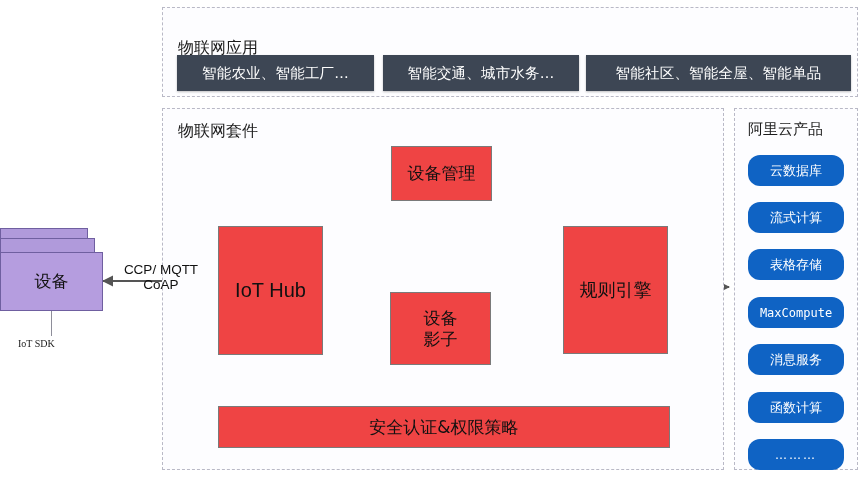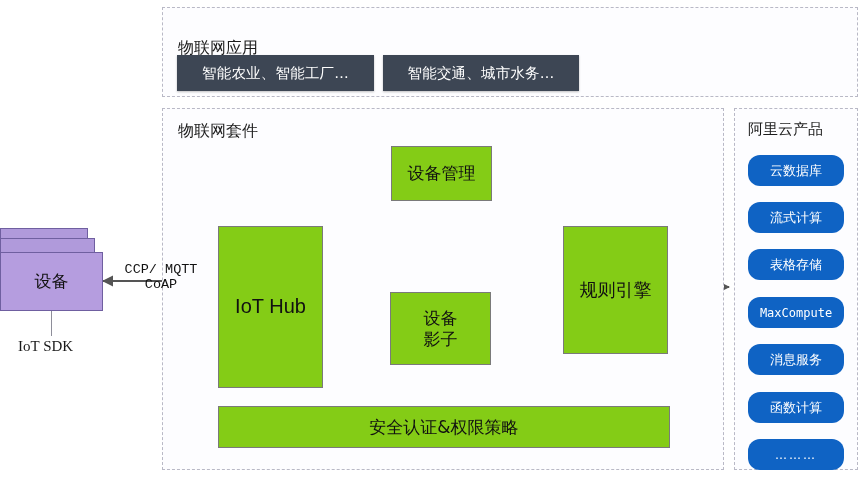--- a/index.html
+++ b/index.html
@@ -36,21 +36,21 @@
     display:flex;align-items:center;justify-content:center;
     box-sizing:border-box;
     letter-spacing:.2px;
     font-family:"DejaVu Sans","Liberation Sans",sans-serif;
     box-shadow:0 1px 2px rgba(0,0,0,.25);
   }
 
   
   .green-box{
     position:absolute;
-    background:#84cc16;
+    background:#ef4444;
     border:1px solid #7a7a7a;
     box-sizing:border-box;
     display:flex;align-items:center;justify-content:center;
     text-align:center;
     color:#111111;
     font-family:"DejaVu Sans","Liberation Sans",sans-serif;
     line-height:1.18;
   }
   .green-box.latin{font-family:"Liberation Sans","DejaVu Sans",sans-serif;}
 
@@ -66,28 +66,28 @@
     background:#b59ddf;
     border:1px solid #6f5fa0;
     box-sizing:border-box;
     display:flex;align-items:center;justify-content:center;
     font-size:17px;color:#111;
     font-family:"DejaVu Sans","Liberation Sans",sans-serif;
   }
   .sdk-label{
     position:absolute;
     font-family:"Liberation Serif","DejaVu Serif",serif;
-    font-size:15px;color:#1a1a1a;white-space:nowrap;
+    font-size:10px;color:#1a1a1a;white-space:nowrap;
   }
   .sdk-line{position:absolute;background:#8e8e9a;width:1px;}
 
   
   .proto-label{
     position:absolute;
-    font-family:Liberation Mono, monospace;
+    font-family:Liberation Sans, sans-serif;
     font-size:13.5px;color:#111;text-align:center;
     white-space:nowrap;line-height:1.12;
   }
 
   
   .pill{
     position:absolute;
     background:#0F63C4;
     border-radius:12px;
     color:#ffffff;
@@ -131,27 +131,28 @@
     <line x1="270" y1="403" x2="270" y2="362" stroke="#555555" stroke-width="2.2" stroke-dasharray="6,5" marker-start="url(#ah)" marker-end="url(#ah)"></line>
     <line x1="441" y1="403" x2="441" y2="372" stroke="#555555" stroke-width="2.2" stroke-dasharray="6,5" marker-start="url(#ah)" marker-end="url(#ah)"></line>
     <line x1="614" y1="403" x2="614" y2="360" stroke="#555555" stroke-width="2.2" stroke-dasharray="6,5" marker-start="url(#ah)" marker-end="url(#ah)"></line>
   </svg>
 
   <div class="dashed-box" style="left:162px;top:7px;width:696px;height:90px;"></div>
   <div class="container-title" style="left:178px;top:18px;margin-top:20px;">物联网应用</div>
 
   <div class="app-chip" style="left:383px;top:55px;width:196px;height:36px;">智能交通、城市水务…</div>
   <div class="app-chip" style="left:177px;top:55px;width:197px;height:36px;">智能农业、智能工厂…</div>
+  <div class="app-chip" style="left:586px;top:55px;width:265px;height:36px;">智能社区、智能全屋、智能单品</div>
 
   <div class="dashed-box" style="left:162px;top:108px;width:562px;height:362px;"></div>
   <div class="container-title" style="left:178px;top:121px;">物联网套件</div>
 
   <div class="green-box" style="left:391px;top:146px;width:101px;height:55px;font-size:17px;">设备管理</div>
 
-  <div class="green-box latin" style="left:218px;top:226px;width:105px;height:162px;font-size:20px;">IoT Hub</div>
+  <div class="green-box latin" style="left:218px;top:226px;width:105px;height:129px;font-size:20px;">IoT Hub</div>
 
   <div class="green-box" style="left:390px;top:292px;width:101px;height:73px;font-size:17px;flex-direction:column;">
     <span>设备</span>
     <span>影子</span>
   </div>
 
   <div class="green-box" style="left:563px;top:226px;width:105px;height:128px;font-size:18px;flex-direction:row;">
     <span>规则</span>
     <span>引擎</span>
   </div>

